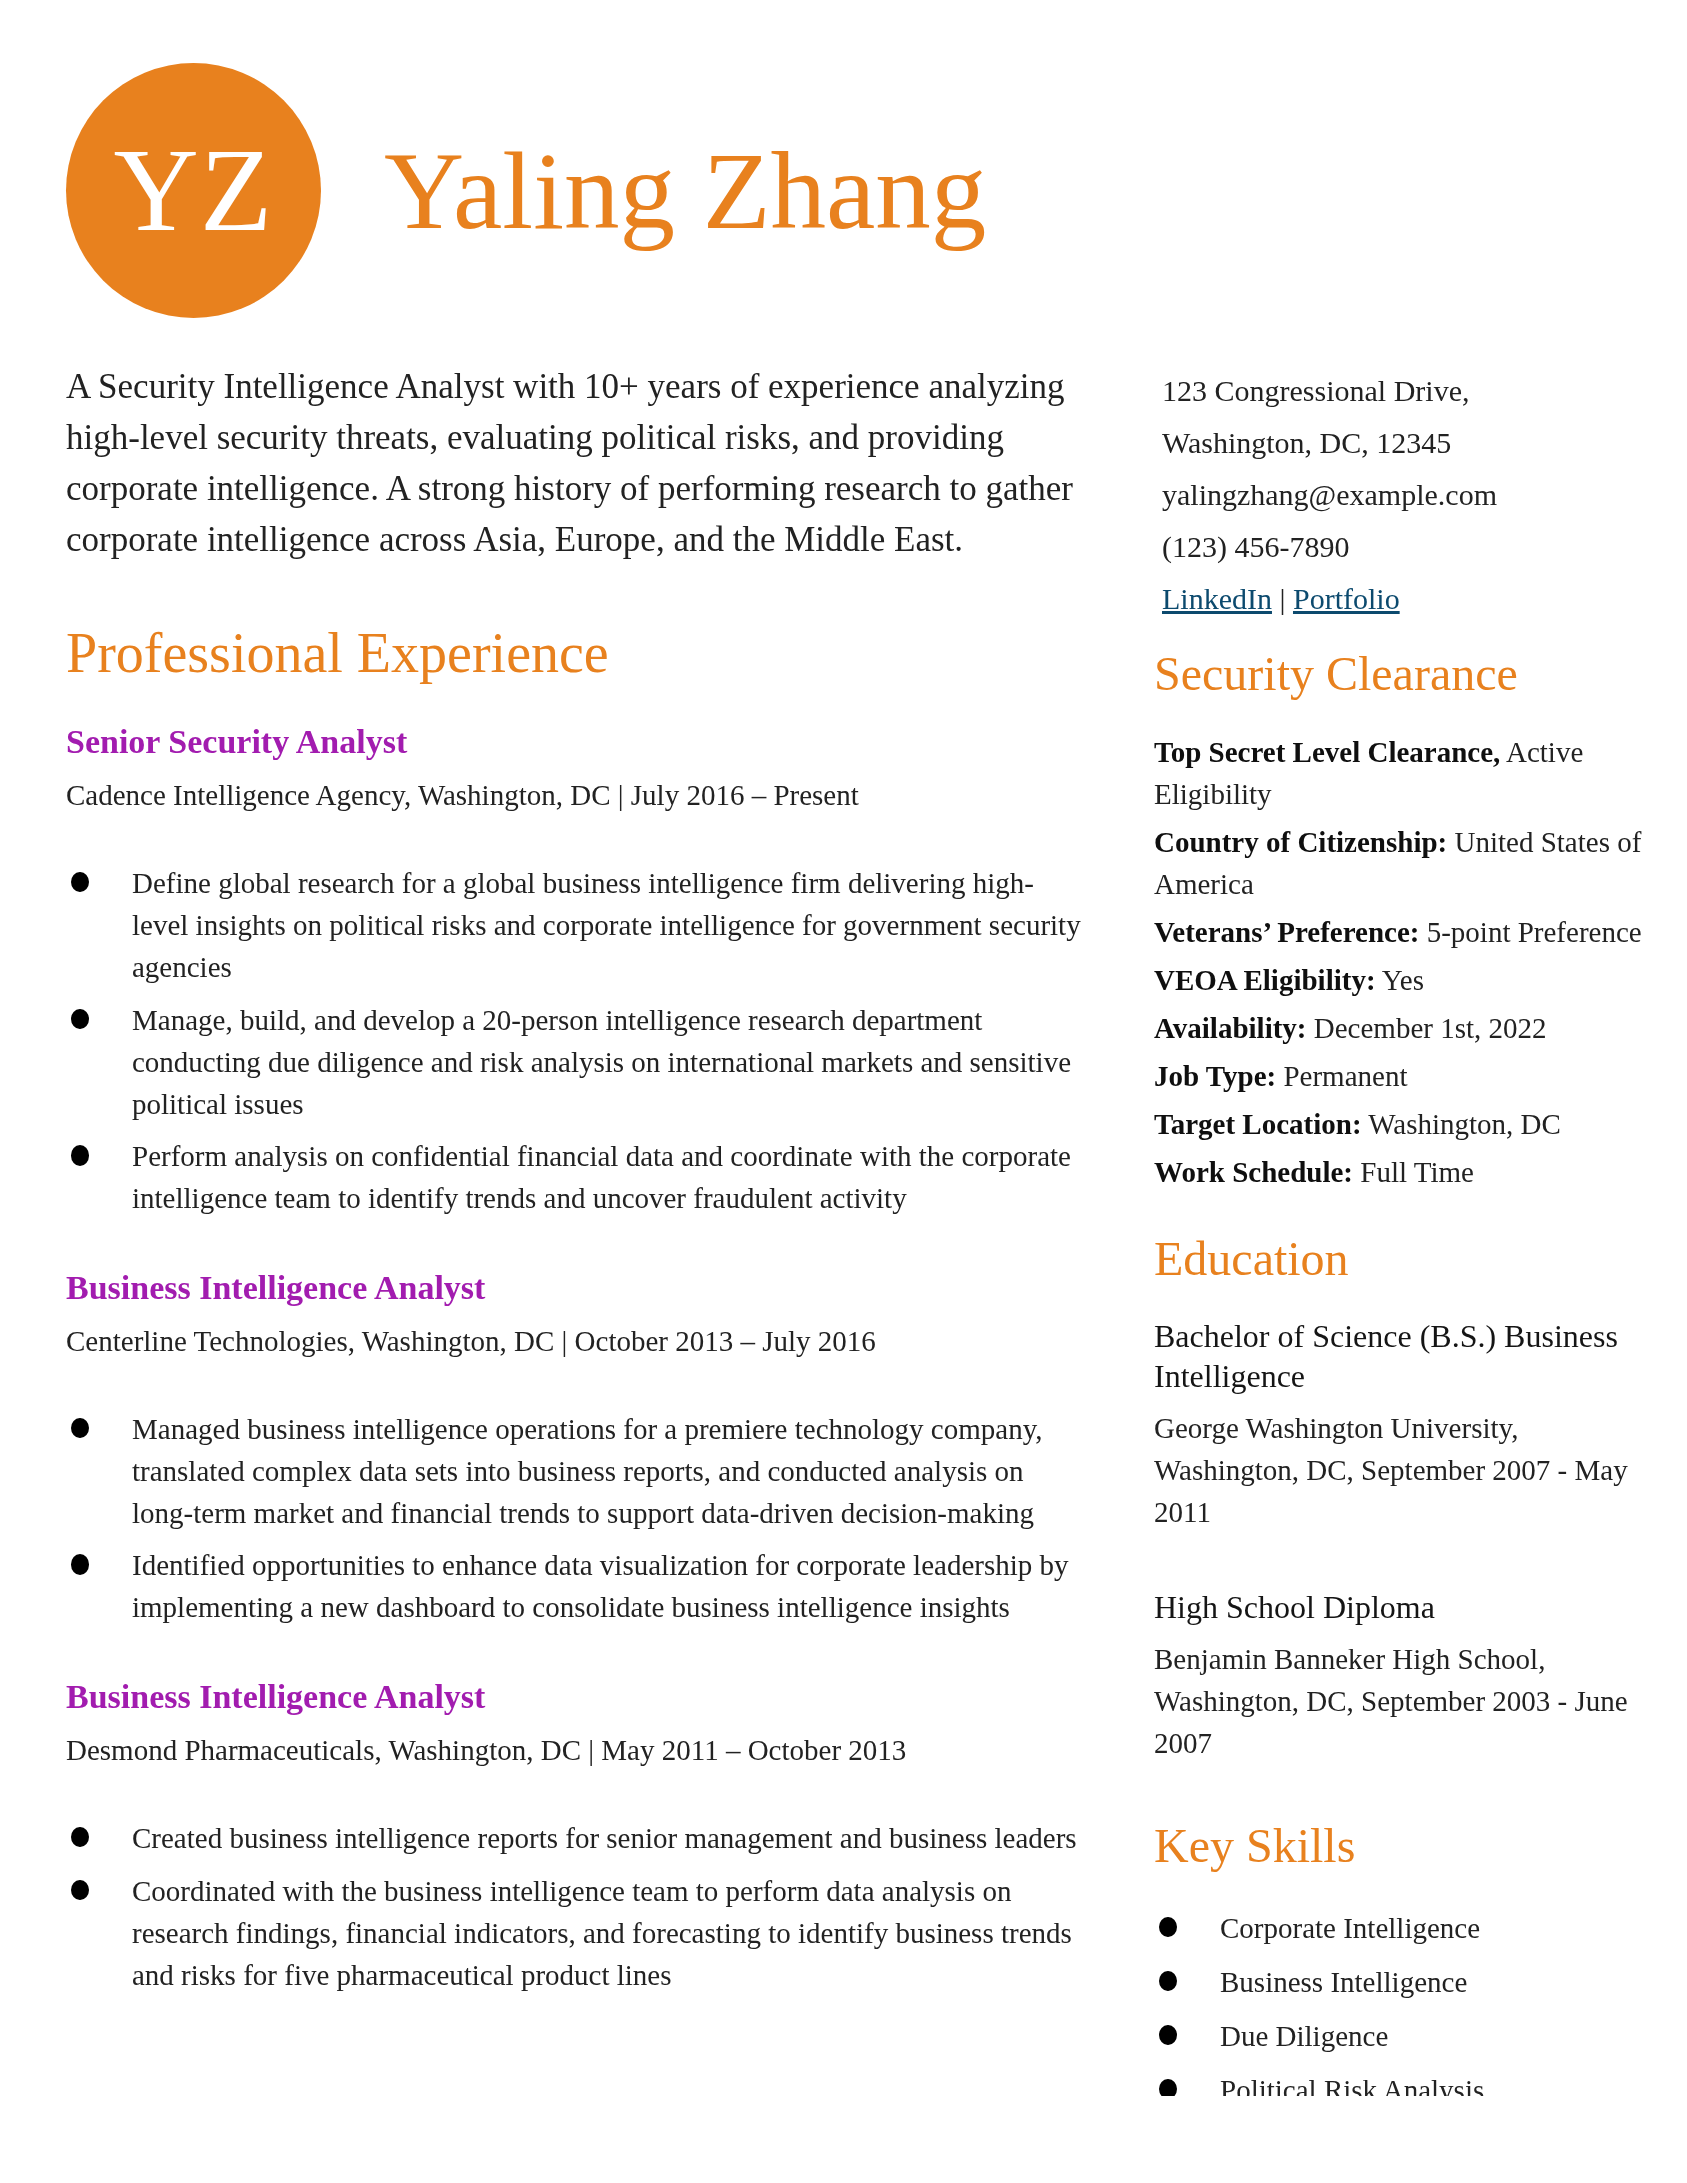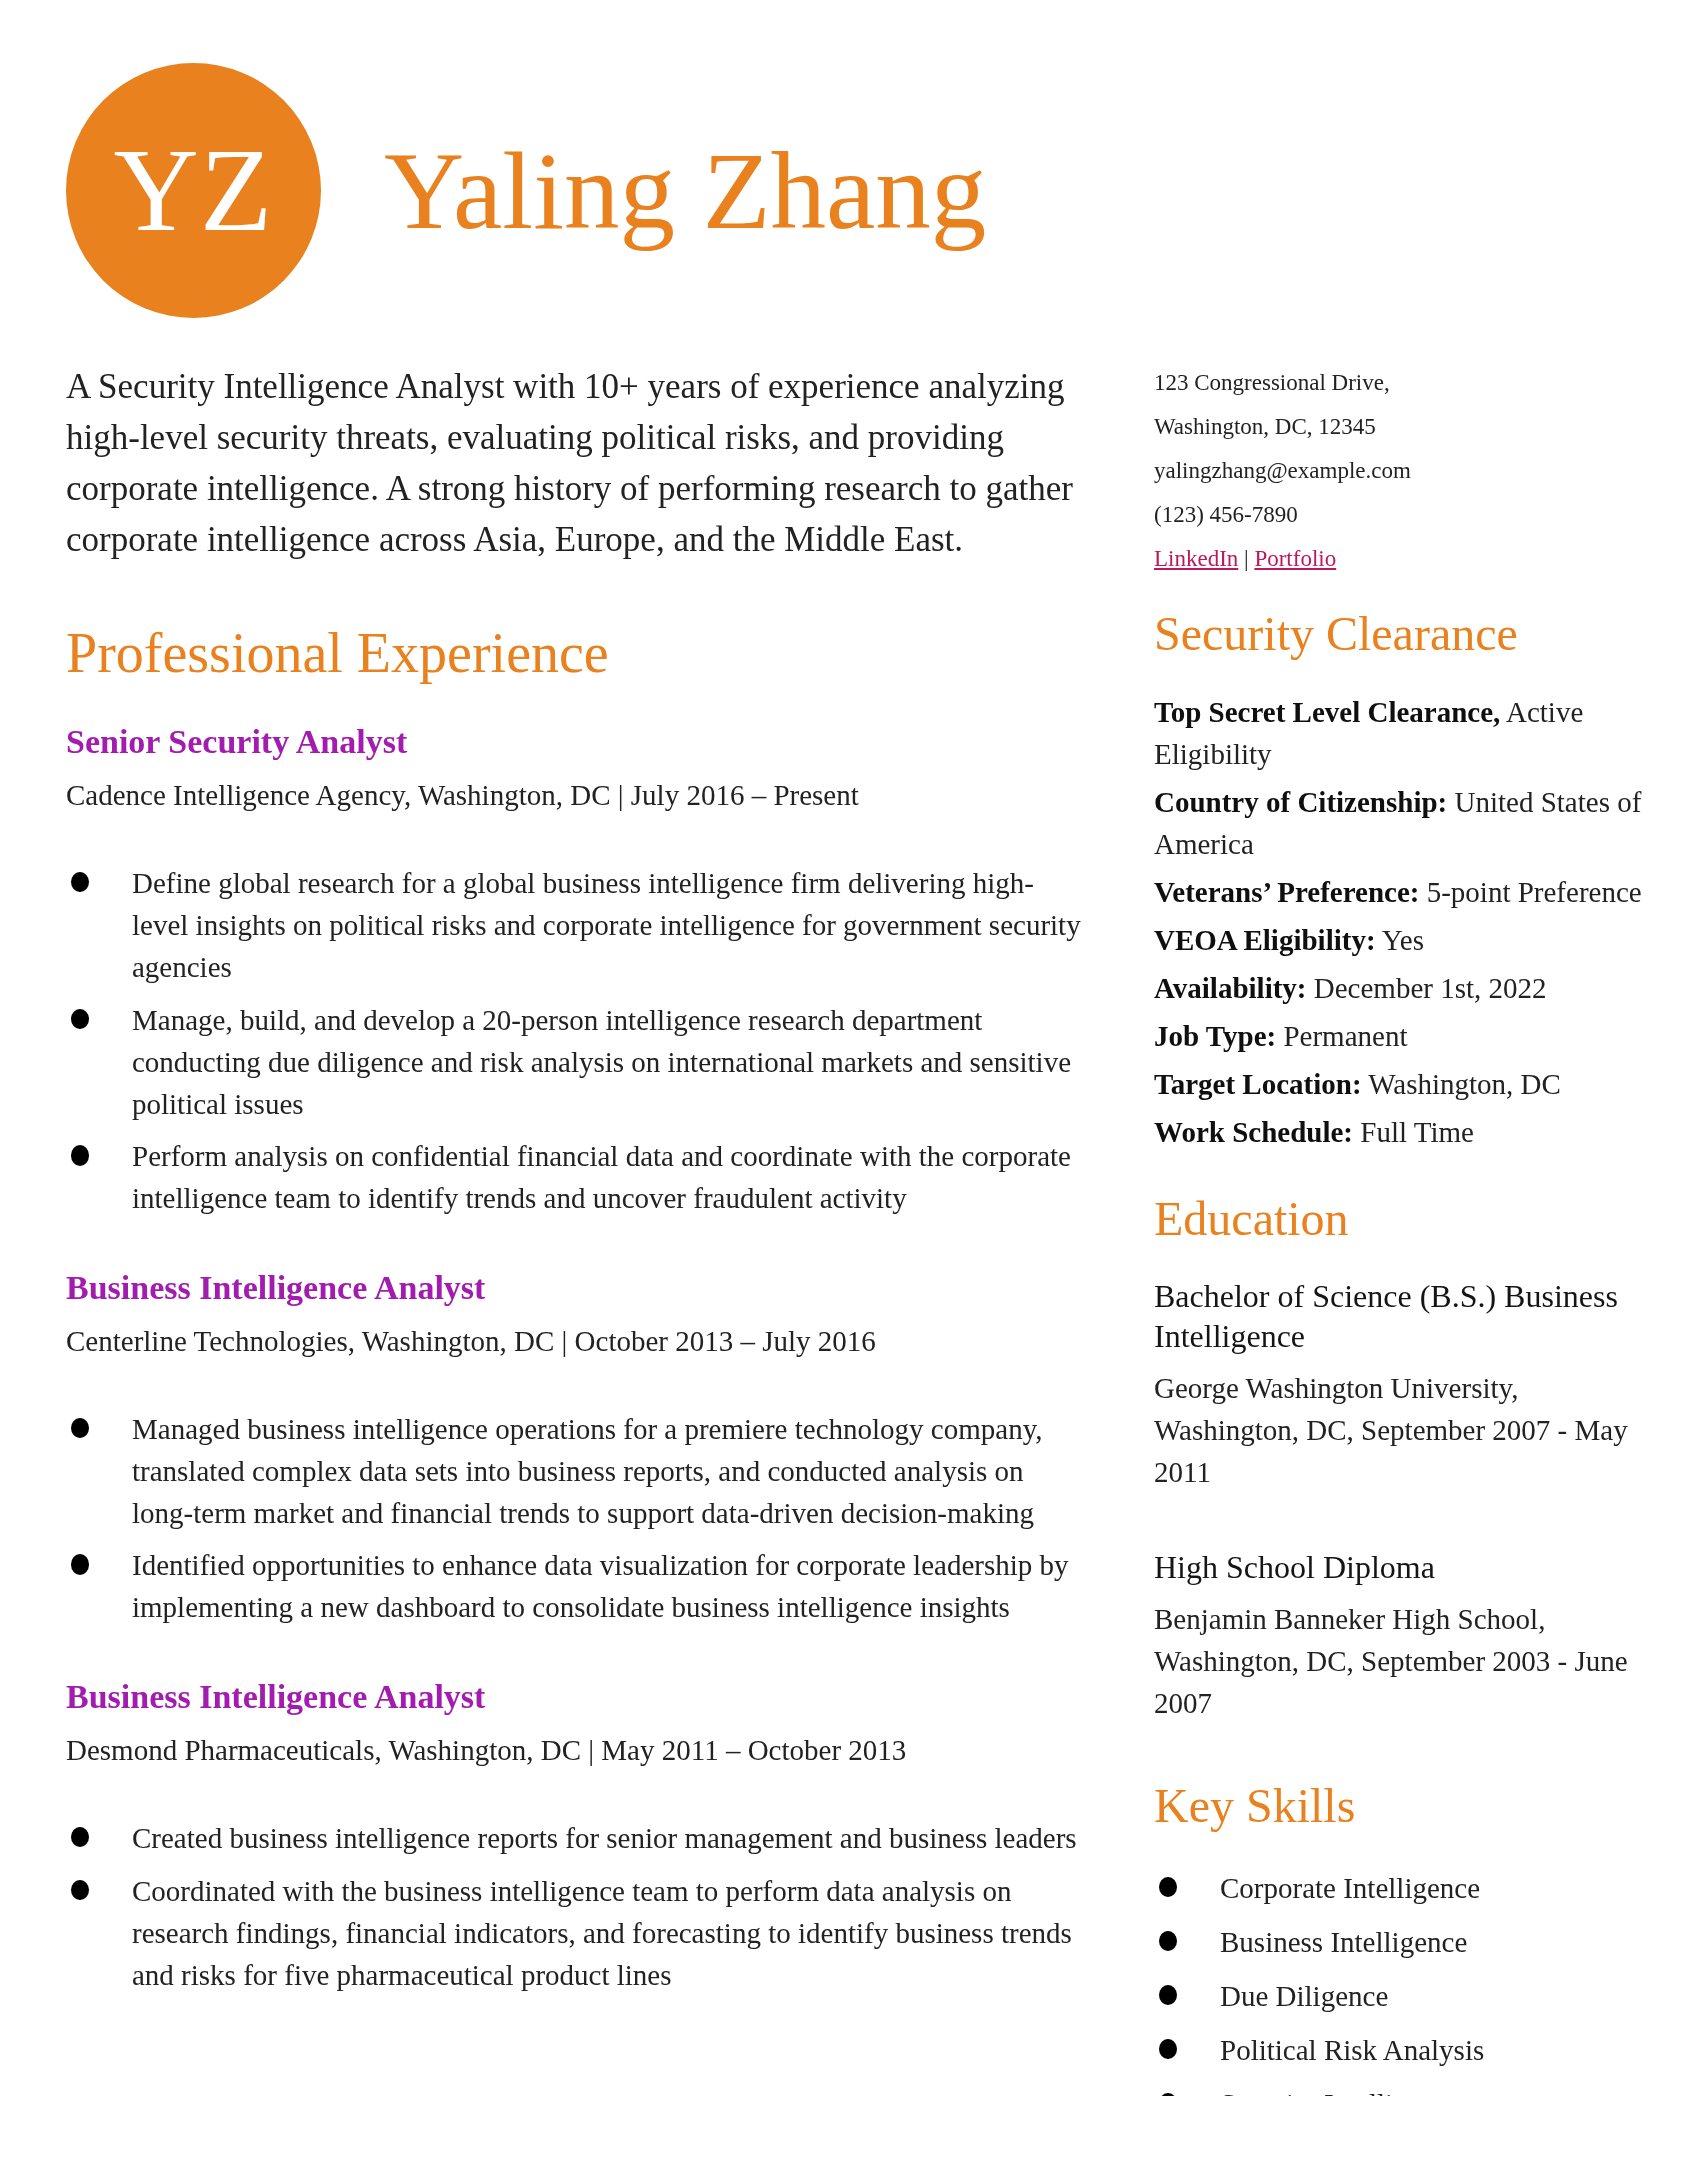--- a/index.html
+++ b/index.html
@@ -27,22 +27,22 @@
     font-size:56px;line-height:1.15;
   }
   .section-heading.left{margin-bottom:36px;}
   .job{margin-bottom:48px;}
   .job-title{font-size:34px;line-height:41px;font-weight:700;color:#a21caf;margin:0 0 10.6px 0;}
   .job-meta{font-size:29px;line-height:44px;margin:0 0 45px 0;color:#222;}
   ul.bullets{list-style:none;margin:0;padding:0;}
   ul.bullets li{position:relative;padding-left:66px;font-size:29px;line-height:42px;margin:0 0 10.6px 0;}
   .dot{position:absolute;left:5.3px;top:10px;width:18px;height:20.5px;border-radius:50%;background:#000;}
   
-  .contact p{font-size:23px;line-height:44px;margin:0;}
-  .contact a{color:#be185d;text-decoration:underline;cursor:pointer;}
+  .contact p{font-size:30px;line-height:44px;margin:8px;}
+  .contact a{color:#0c4a6e;text-decoration:underline;cursor:pointer;}
   .col-right .section-heading{font-size:48px;}
   .heading-clearance{margin-top:25px;margin-bottom:30px;}
   .heading-education{margin-top:38px;margin-bottom:30px;}
   .heading-skills{margin-top:53px;margin-bottom:34px;}
   .clearance p{font-size:29px;line-height:42px;margin:0 0 6px 0;}
   .clearance strong{font-weight:700;color:#0f0f0f;}
   .edu-entry{margin-bottom:54px;}
   .edu-degree{font-size:32px;line-height:40px;margin:0 0 10.6px 0;color:#151515;}
   .edu-details{font-size:29px;line-height:42px;margin:0;}
   ul.skills{list-style:none;margin:0;padding:0;}

